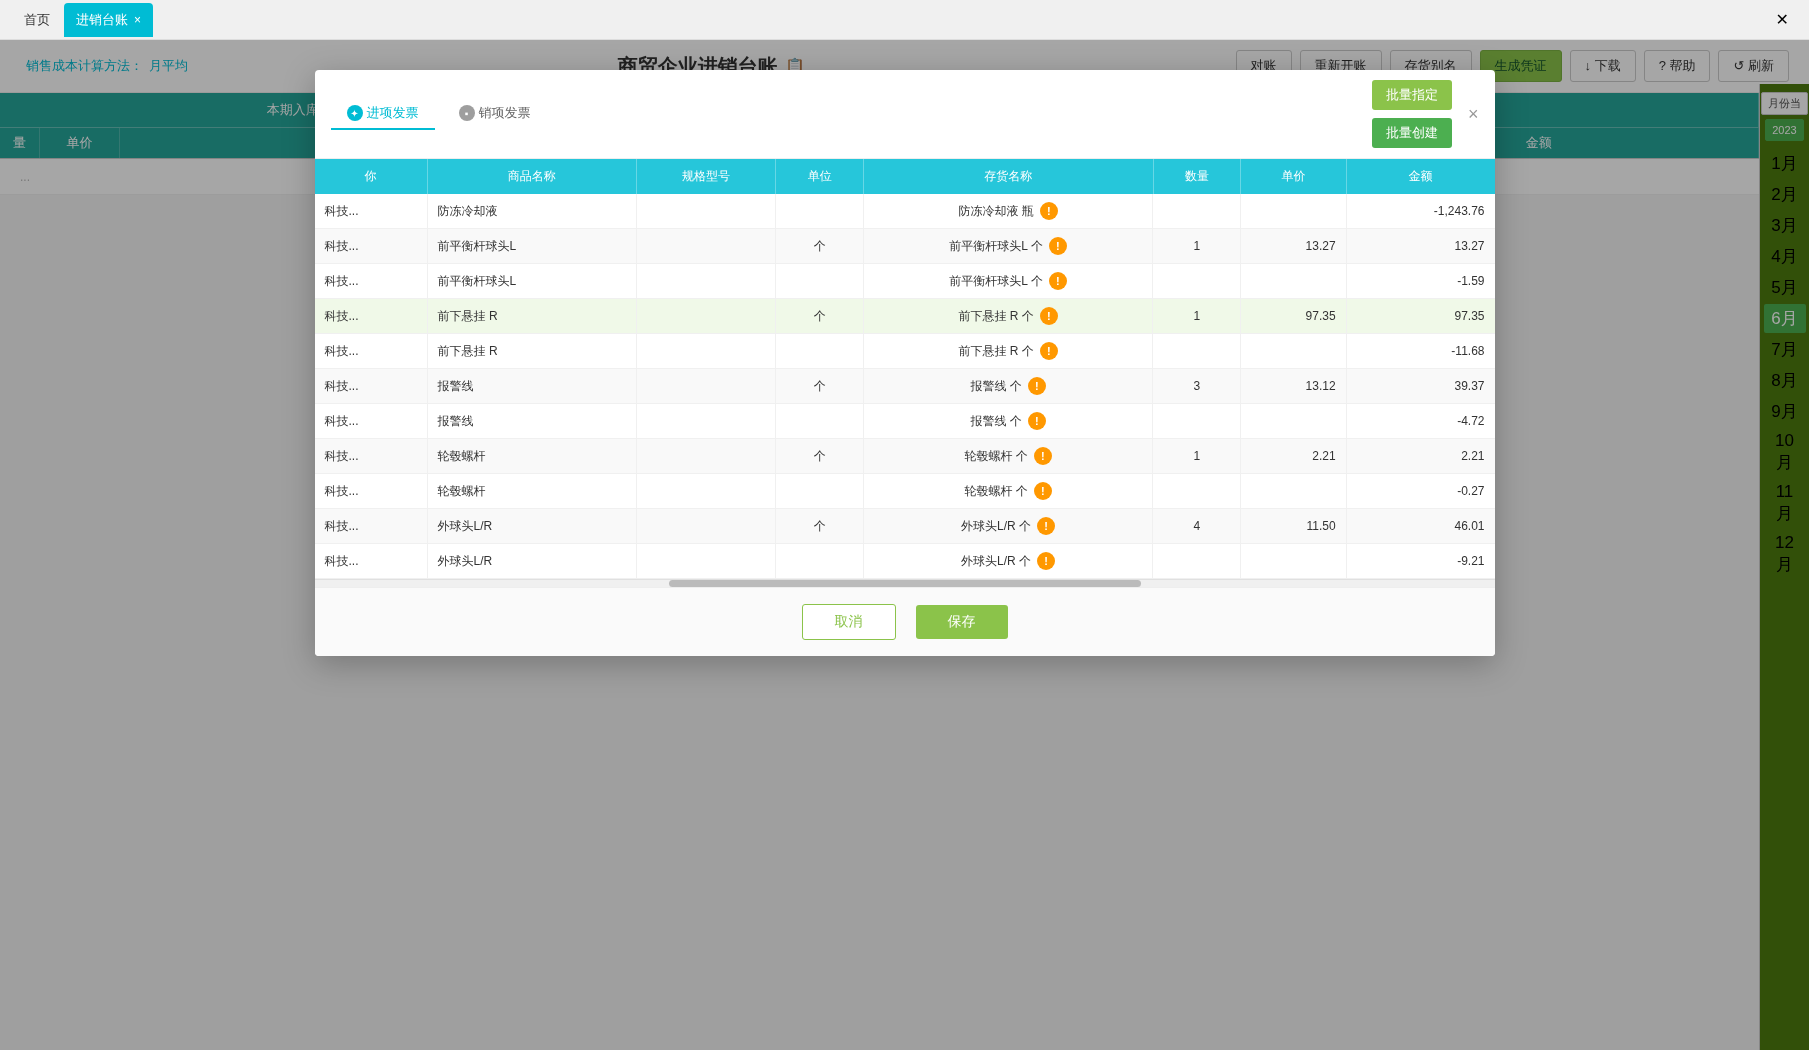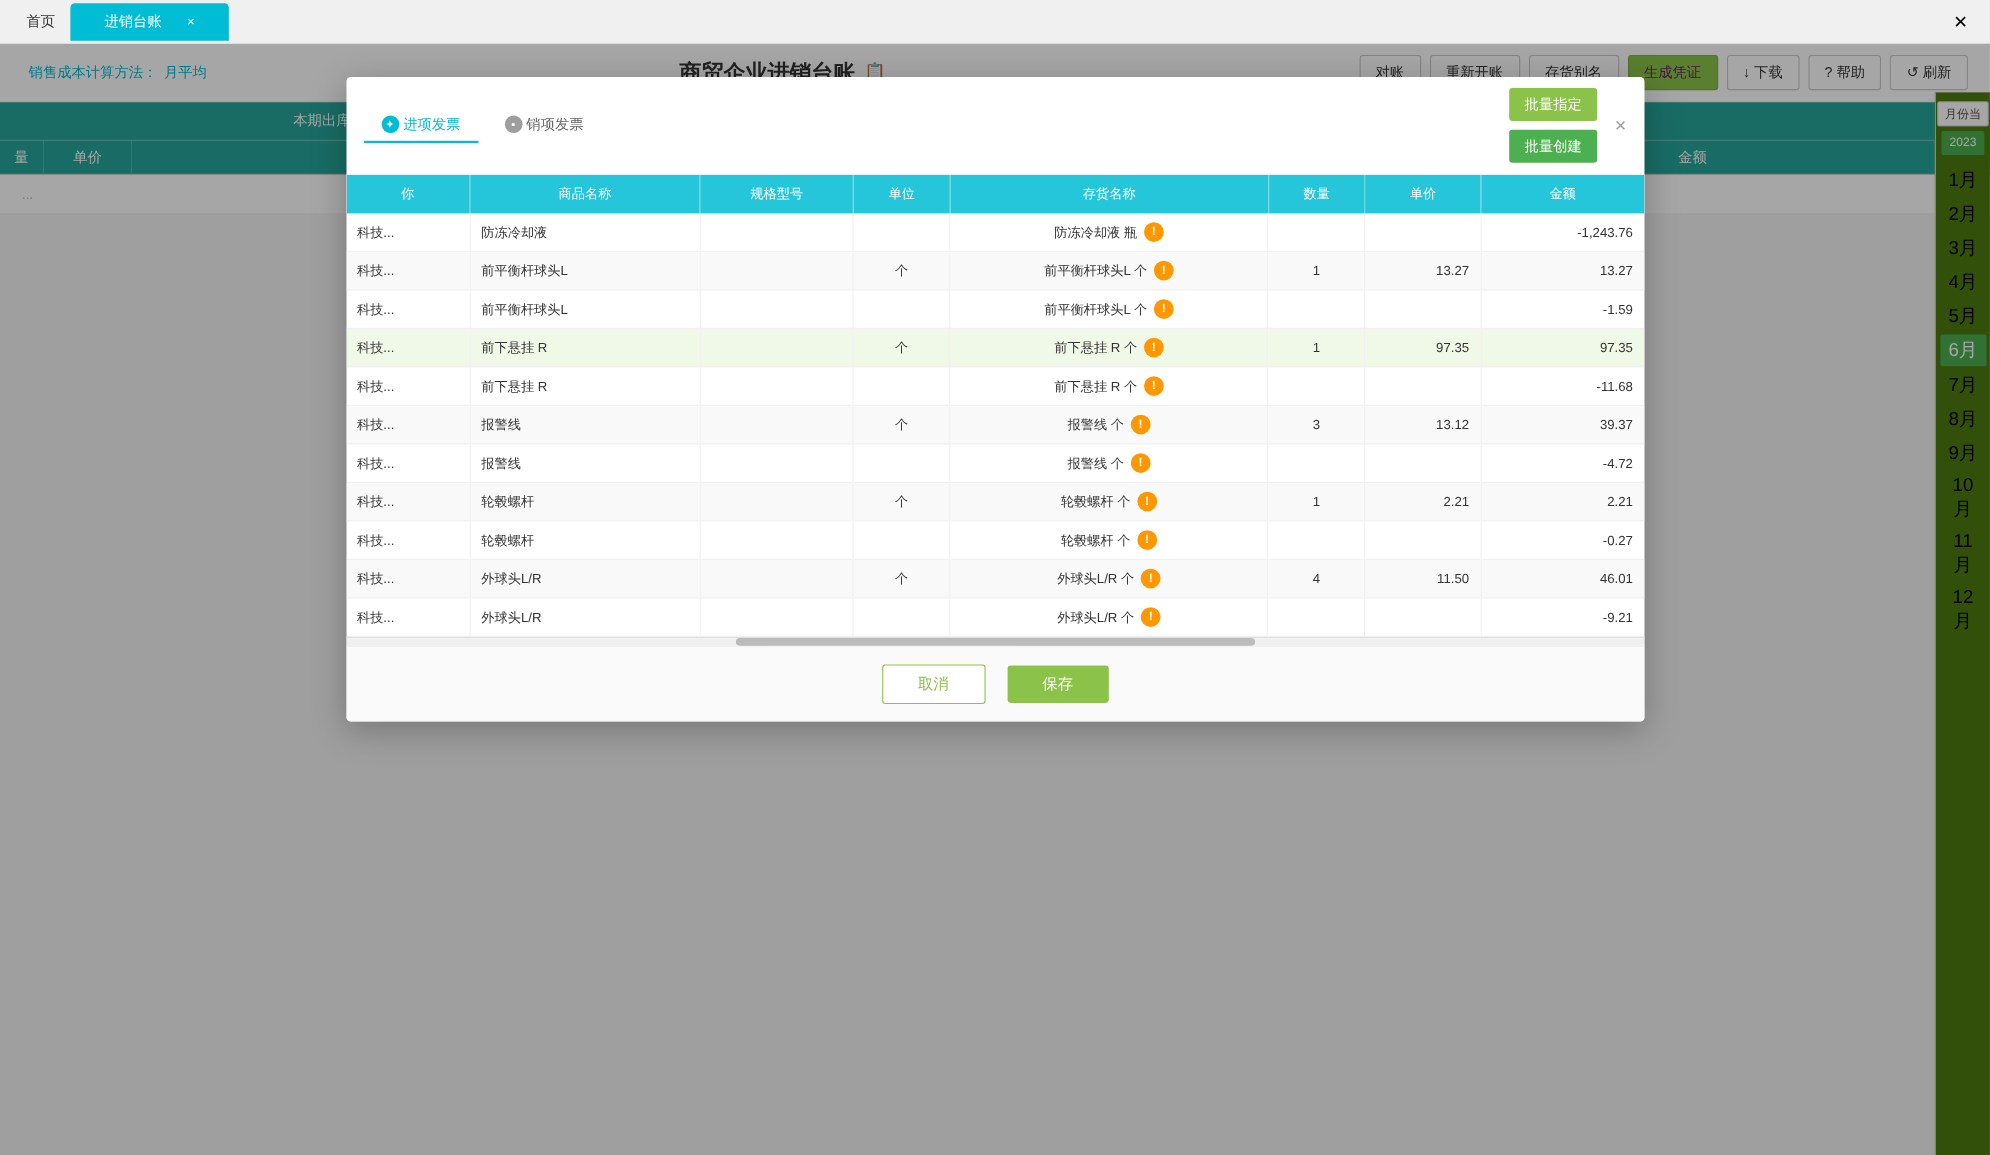--- a/index.html
+++ b/index.html
@@ -1,35 +1,35 @@
 <!DOCTYPE html>
 <html><head>
   <meta charset="utf-8">
   <style>
     * { box-sizing: border-box; margin: 0; padding: 0; }
     body { font-family: "Microsoft YaHei", "PingFang SC", Arial, sans-serif; font-size: 13px; background: #c8c8c8; width: 1809px; height: 1050px; overflow: hidden; }
 
     
     .top-bar { display: flex; align-items: center; height: 40px; background: #f0f0f0; border-bottom: 1px solid #ddd; padding: 0 10px; }
     .top-bar-home { padding: 8px 14px; color: #333; cursor: pointer; }
-    .top-bar-tab { background: #00bcd4; color: #fff; padding: 8px 31px; border-radius: 4px 4px 0 0; display: flex; align-items: center; gap: 23px; cursor: pointer; }
+    .top-bar-tab { background: #00bcd4; color: #fff; padding: 8px 12px; border-radius: 4px 4px 0 0; display: flex; align-items: center; gap: 6px; cursor: pointer; }
     .top-bar-tab .close-x { cursor: pointer; font-size: 12px; }
     .top-bar-close { margin-left: auto; font-size: 16px; cursor: pointer; padding: 4px 10px; }
 
     
     .main-area { position: relative; width: 100%; height: calc(1050px - 40px); background: #f5f5f5; overflow: hidden; }
 
     
     .header-row { display: flex; align-items: center; padding: 10px 20px; background: #fff; border-bottom: 1px solid #eee; }
     .cost-method { font-size: 13px; color: #555; }
     .cost-method span { color: #00bcd4; margin-left: 6px; }
     .page-title { flex: 1; text-align: center; font-size: 20px; font-weight: bold; color: #333; display: flex; align-items: center; justify-content: center; gap: 8px; }
     .header-buttons { display: flex; gap: 8px; align-items: center; }
     .btn { padding: 6px 14px; border: 1px solid #ccc; border-radius: 3px; cursor: pointer; font-size: 13px; background: #fff; color: #333; }
-    .btn-primary { background: #8bc34a; border-color: #7cb342; color: #701a75; }
+    .btn-primary { background: #8bc34a; border-color: #7cb342; color: #14532d; }
     .btn-icon { display: flex; align-items: center; gap: 4px; }
 
     
     .right-sidebar { position: absolute; right: 0; top: 0; width: 50px; height: 100%; background: #4d7c0f; border-left: 1px solid #ccc; display: flex; flex-direction: column; align-items: center; padding-top: 8px; gap: 4px; margin-top: 44px; }
     .sidebar-label { font-size: 11px; color: #555; writing-mode: horizontal-tb; background: #fff; padding: 3px 6px; border-radius: 2px; border: 1px solid #ccc; cursor: pointer; }
     .sidebar-year { background: #4caf50; color: #fff; border-color: #4caf50; padding: 4px 6px; }
     .sidebar-months { display: flex; flex-direction: column; gap: 2px; align-items: center; margin-top: 4px; }
     .month-item { font-size: 17px; padding: 3px 4px; cursor: pointer; width: 42px; text-align: center; border-radius: 2px; }
     .month-item.active { background: #4caf50; color: #fff; }
 
@@ -100,20 +100,21 @@
       <button class="btn">重新开账</button>
       <button class="btn">存货别名</button>
       <button class="btn btn-primary">生成凭证</button>
       <button class="btn btn-icon">↓ 下载</button>
       <button class="btn btn-icon">? 帮助</button>
       <button class="btn btn-icon">↺ 刷新</button>
     </div>
   </div>
 
   <div style="background:#26a69a; color:#fff; display:grid; grid-template-columns: 1fr 1fr 1fr 50px; border-bottom:1px solid rgba(255,255,255,0.3);">
+    <div style="text-align:center; padding:8px; border-right:1px solid rgba(255,255,255,0.3);">本期入库</div>
     <div style="text-align:center; padding:8px; border-right:1px solid rgba(255,255,255,0.3);">本期出库</div>
     <div style="text-align:center; padding:8px; border-right:1px solid rgba(255,255,255,0.3);">期末结存</div>
     <div style="padding:8px;"></div>
   </div>
   <div style="background:#26a69a; color:#fff; display:grid; grid-template-columns: 40px 80px 1fr 80px 80px 1fr 80px 80px 1fr 50px; border-bottom:1px solid #ccc;">
     <div style="text-align:center;padding:6px 4px;border-right:1px solid rgba(255,255,255,0.2);">量</div>
     <div style="text-align:center;padding:6px 4px;border-right:1px solid rgba(255,255,255,0.2);">单价</div>
     <div style="text-align:center;padding:6px 4px;border-right:1px solid rgba(255,255,255,0.2);">金额</div>
     <div style="text-align:center;padding:6px 4px;border-right:1px solid rgba(255,255,255,0.2);">数量</div>
     <div style="text-align:center;padding:6px 4px;border-right:1px solid rgba(255,255,255,0.2);">单价</div>

